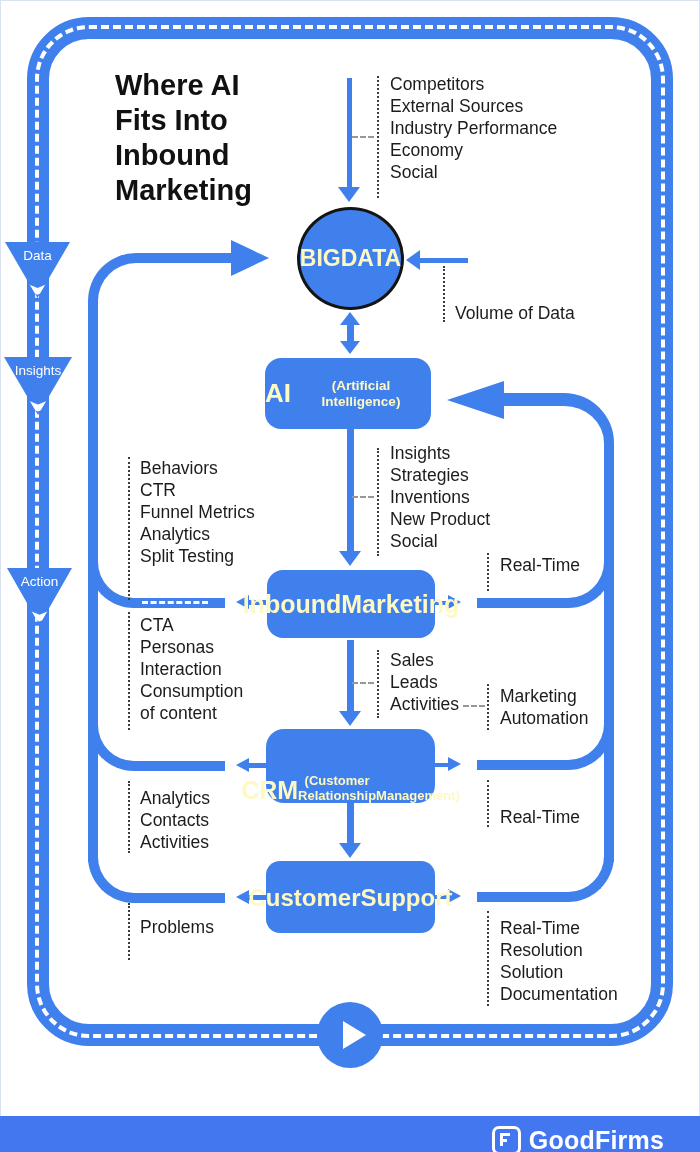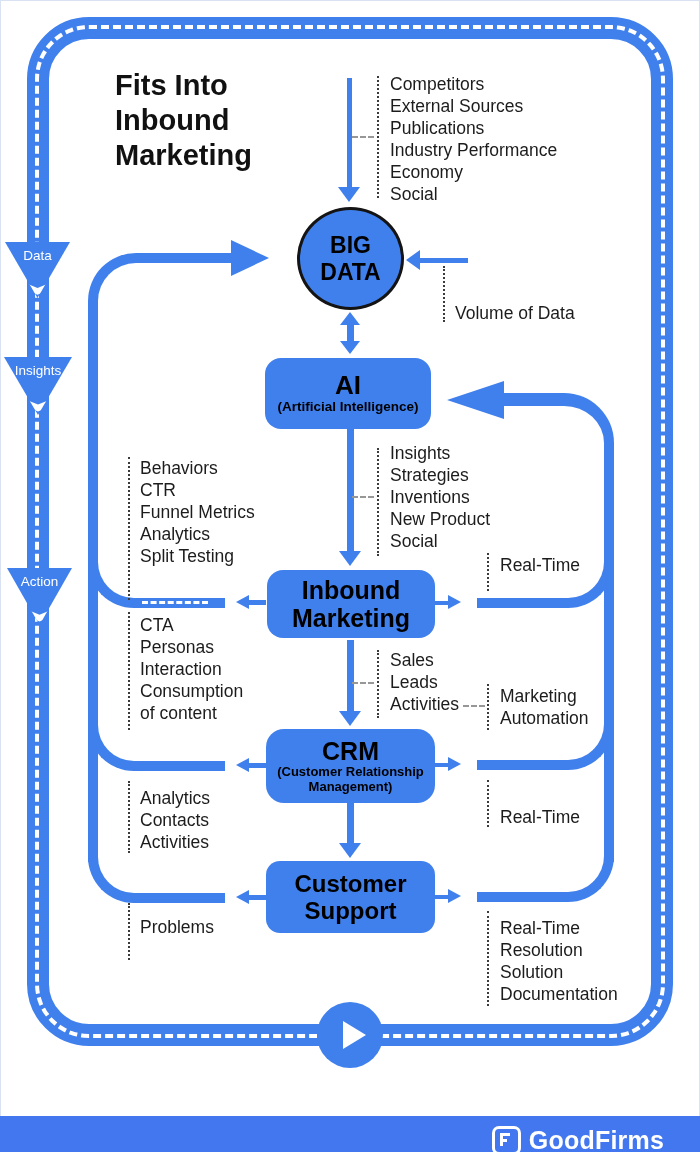--- a/index.html
+++ b/index.html
@@ -27,22 +27,22 @@
   .tri.down{clip-path:polygon(0 0,100% 0,50% 100%);}
   .tri.up{clip-path:polygon(50% 0,100% 100%,0 100%);}
   .tri .notch{position:absolute;inset:0;background:#fff;}
   .tri.down .notch{clip-path:polygon(0 58%,50% 82%,100% 58%,100% 70%,50% 94%,0 70%);}
   .tri.up .notch{clip-path:polygon(0 30%,50% 6%,100% 30%,100% 42%,50% 18%,0 42%);}
   .tri .tlabel{position:absolute;left:0;width:100%;text-align:center;color:#fff;font-size:13.5px;font-weight:500;}
   .tri.down .tlabel{top:6px;}
   .tri.up .tlabel{bottom:5px;}
   
   .node{
-    position:absolute;background:var(--blue);color:#000000;font-weight:bold;text-align:center;
-    display:flex;flex-direction:column;align-items:center;justify-content:center;box-sizing:border-box;
+    position:absolute;background:var(--blue);color:#fef9c3;font-weight:bold;text-align:center;
+    display:flex;flex-direction:row;align-items:center;justify-content:center;box-sizing:border-box;
   }
   .node .t1{font-size:24px;line-height:27px;}
   .node .t2{font-size:13.5px;line-height:16px;font-weight:bold;}
   .node.circle{border-radius:50%;border:3px solid #141414;font-size:23px;line-height:27px;}
   
   .bar{position:absolute;background:var(--blue);}
   .ah{position:absolute;width:0;height:0;}
   .curve{position:absolute;box-sizing:border-box;}
   .loop-tl{border-left:10px solid var(--blue);border-top:10px solid var(--blue);border-top-left-radius:48px;}
   .loop-bl{border-left:10px solid var(--blue);border-bottom:10px solid var(--blue);border-bottom-left-radius:46px;}
@@ -89,20 +89,21 @@
   <div class="tri down" style="left:4px;top:357px;width:68px;height:58px;">
     <div class="notch"></div>
     <div class="tlabel">Insights</div>
   </div>
   <div class="tri down" style="left:7px;top:568px;width:65px;height:57px;">
     <div class="notch"></div>
     <div class="tlabel">Action</div>
   </div>
 
   <div class="title">
+    <div>Where AI</div>
     <div>Fits Into</div>
     <div>Inbound</div>
     <div>Marketing</div>
   </div>
 
   <div class="curve loop-tl" style="left:88px;top:253px;width:144px;height:80px;"></div>
   <div class="bar" style="left:88px;top:330px;width:10px;height:532px;"></div>
   <div class="curve loop-bl" style="left:88px;top:561px;width:137px;height:47px;"></div>
   <div class="curve loop-bl" style="left:88px;top:724px;width:137px;height:47px;"></div>
   <div class="curve loop-bl" style="left:88px;top:856px;width:137px;height:47px;"></div>
@@ -172,34 +173,33 @@
     <div>DATA</div>
   </div>
   <div class="node" style="left:265px;top:358px;width:166px;height:71px;border-radius:16px;">
     <div class="t1" style="font-size:26px;">AI</div>
     <div class="t2">(Artificial Intelligence)</div>
   </div>
   <div class="node" style="left:267px;top:570px;width:168px;height:68px;border-radius:16px;font-size:25px;line-height:28px;font-weight:bold;">
     <div>Inbound</div>
     <div>Marketing</div>
   </div>
-  <div class="node" style="left:266px;top:729px;width:169px;height:74px;border-radius:18px;">
+  <div class="node" style="left:266px;top:729px;width:169px;height:74px;border-radius:18px;align-items:flex-end;">
     <div class="t1" style="font-size:25px;line-height:26px;">CRM</div>
     <div class="t2" style="font-size:13px;line-height:15px;">(Customer Relationship</div>
     <div class="t2" style="font-size:13px;line-height:15px;">Management)</div>
   </div>
   <div class="node" style="left:266px;top:861px;width:169px;height:72px;border-radius:14px;font-size:24px;line-height:27px;font-weight:bold;">
     <div>Customer</div>
     <div>Support</div>
   </div>
 
   <div class="list" style="left:390px;top:73px;">
     <div>Competitors</div>
     <div>External Sources</div>
-    <div>Publications</div>
     <div>Industry Performance</div>
     <div>Economy</div>
     <div>Social</div>
   </div>
   <div class="list" style="left:455px;top:302px;">
     <div>Volume of Data</div>
   </div>
   <div class="list" style="left:140px;top:457px;">
     <div>Behaviors</div>
     <div>CTR</div>

